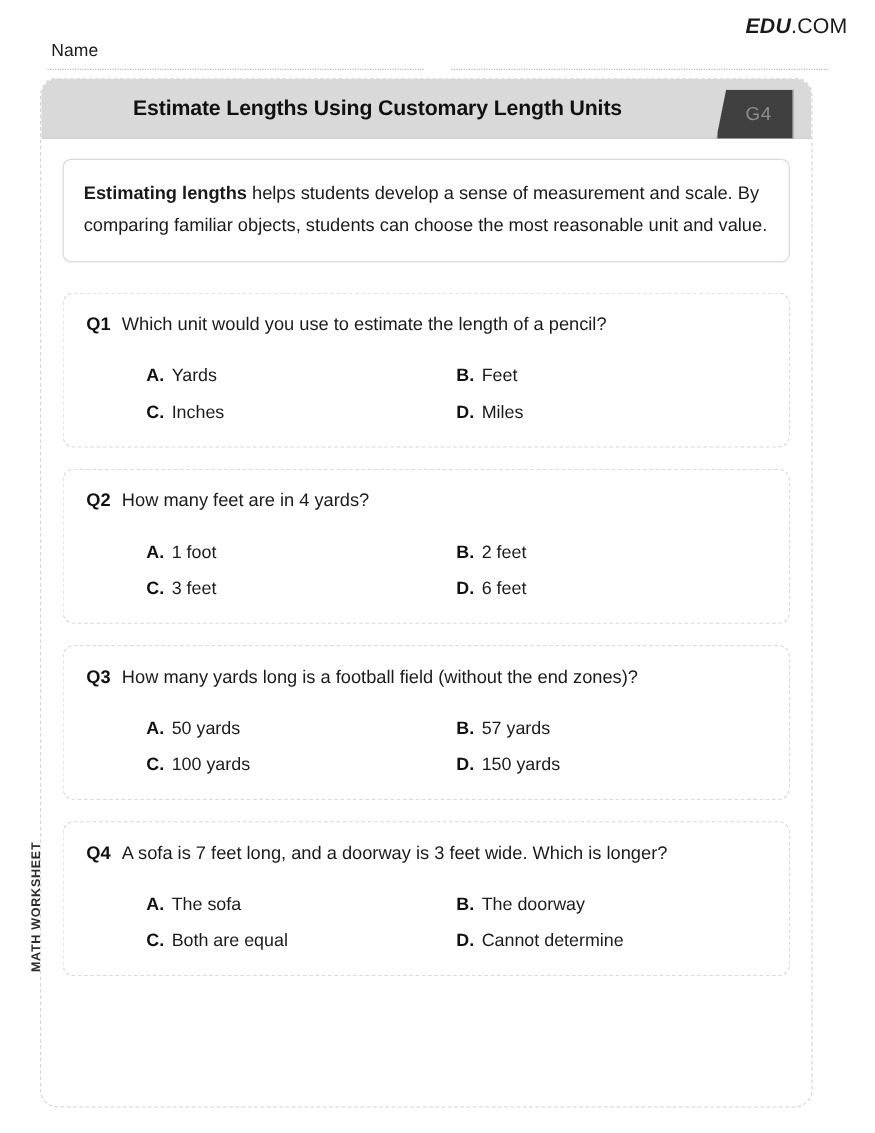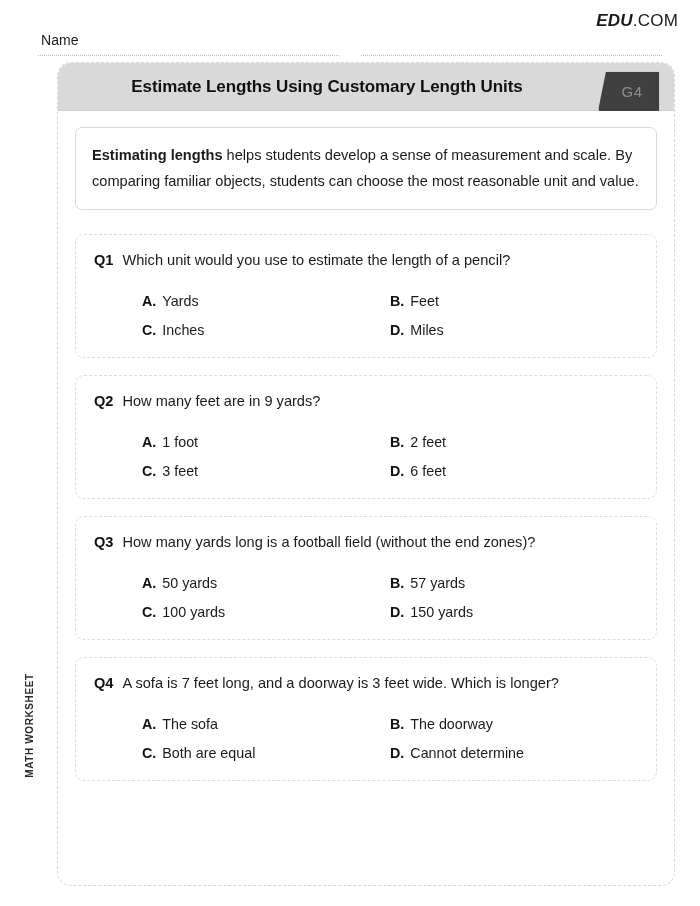--- a/index.html
+++ b/index.html
@@ -76,21 +76,21 @@
     white-space: nowrap;
     font-size: 10px;
     font-weight: 700;
     letter-spacing: 0.6px;
     color: #2b2b2b;
   }
 
   
   .sheet {
     position: absolute;
-    left: 57px;
+    left: 32px;
     top: 62px;
     width: 618px;
     height: 824px;
     border: 1.5px dashed #d6d6d6;
     border-radius: 14px;
     background: #ffffff;
     overflow: hidden;
   }
 
   
@@ -270,21 +270,21 @@
           <div class="opt">
             <span class="opt-key">D.</span>
             <span class="opt-val">Miles</span>
           </div>
         </div>
       </div>
 
       <div class="qcard">
         <div class="qhead">
           <div class="qnum">Q2</div>
-          <div class="qtext">How many feet are in 9 yards?</div>
+          <div class="qtext">How many feet are in 4 yards?</div>
         </div>
         <div class="options">
           <div class="opt">
             <span class="opt-key">A.</span>
             <span class="opt-val">1 foot</span>
           </div>
           <div class="opt">
             <span class="opt-key">B.</span>
             <span class="opt-val">2 feet</span>
           </div>

